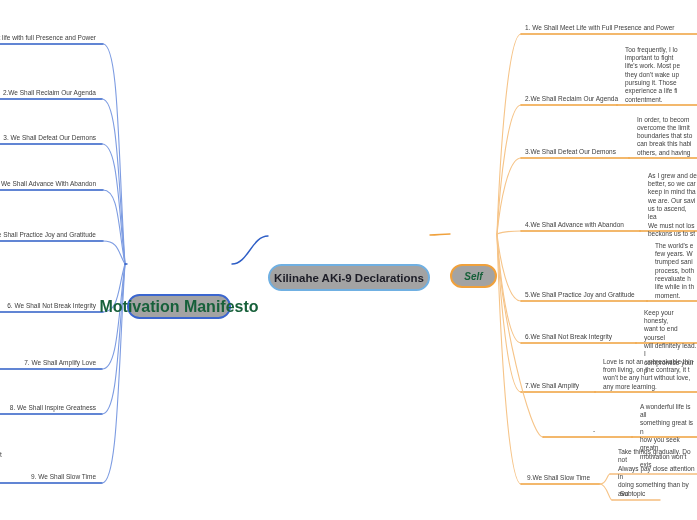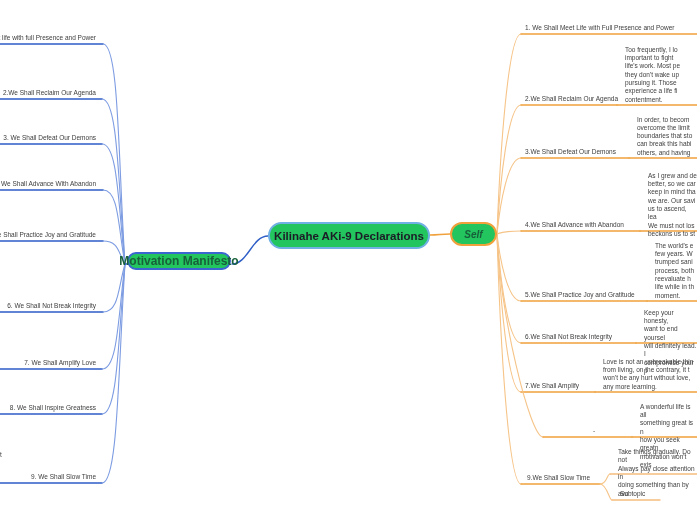--- a/index.html
+++ b/index.html
@@ -3,24 +3,24 @@
 <meta charset="utf-8">
 <style>
   html,body{margin:0;padding:0;background:#ffffff;}
   .canvas{
     position:relative;width:697px;height:520px;background:#ffffff;
     overflow:hidden;font-family:"Liberation Sans",sans-serif;
   }
   #connectors{position:absolute;left:0;top:0;pointer-events:none;}
   .node{
     position:absolute;display:flex;align-items:center;justify-content:center;
-    background:#22c55e;font-weight:bold;white-space:nowrap;box-sizing:border-box;
+    background:#a3a3a3;font-weight:bold;white-space:nowrap;box-sizing:border-box;margin-top:42px;
   }
   #center-node{left:268px;top:222px;width:162px;height:27px;border:2px solid #70b0e2;border-radius:14px;color:#1c1c26;font-size:11.5px;}
-  #left-root{left:127px;top:252px;width:104px;height:18px;border:2px solid #3b66cf;border-radius:13px;color:#17603a;font-size:12px;}
+  #left-root{left:127px;top:252px;width:104px;height:25px;border:2px solid #3b66cf;border-radius:13px;color:#17603a;font-size:16px;}
   #right-root{left:450px;top:222px;width:47px;height:24px;border:2px solid #f0a13c;border-radius:12px;color:#17603a;font-size:10px;font-style:italic;}
   .topic-label{
     position:absolute;font-size:6.5px;line-height:8px;color:#3c3c3c;white-space:nowrap;
   }
   .left-label{right:601px;text-align:right;}
   .note{
     position:absolute;font-size:6.5px;line-height:8.3px;color:#414141;white-space:pre-line;
   }
   .edge-frag{position:absolute;left:0px;top:451px;font-size:6.5px;color:#3c3c3c;}
 </style>

